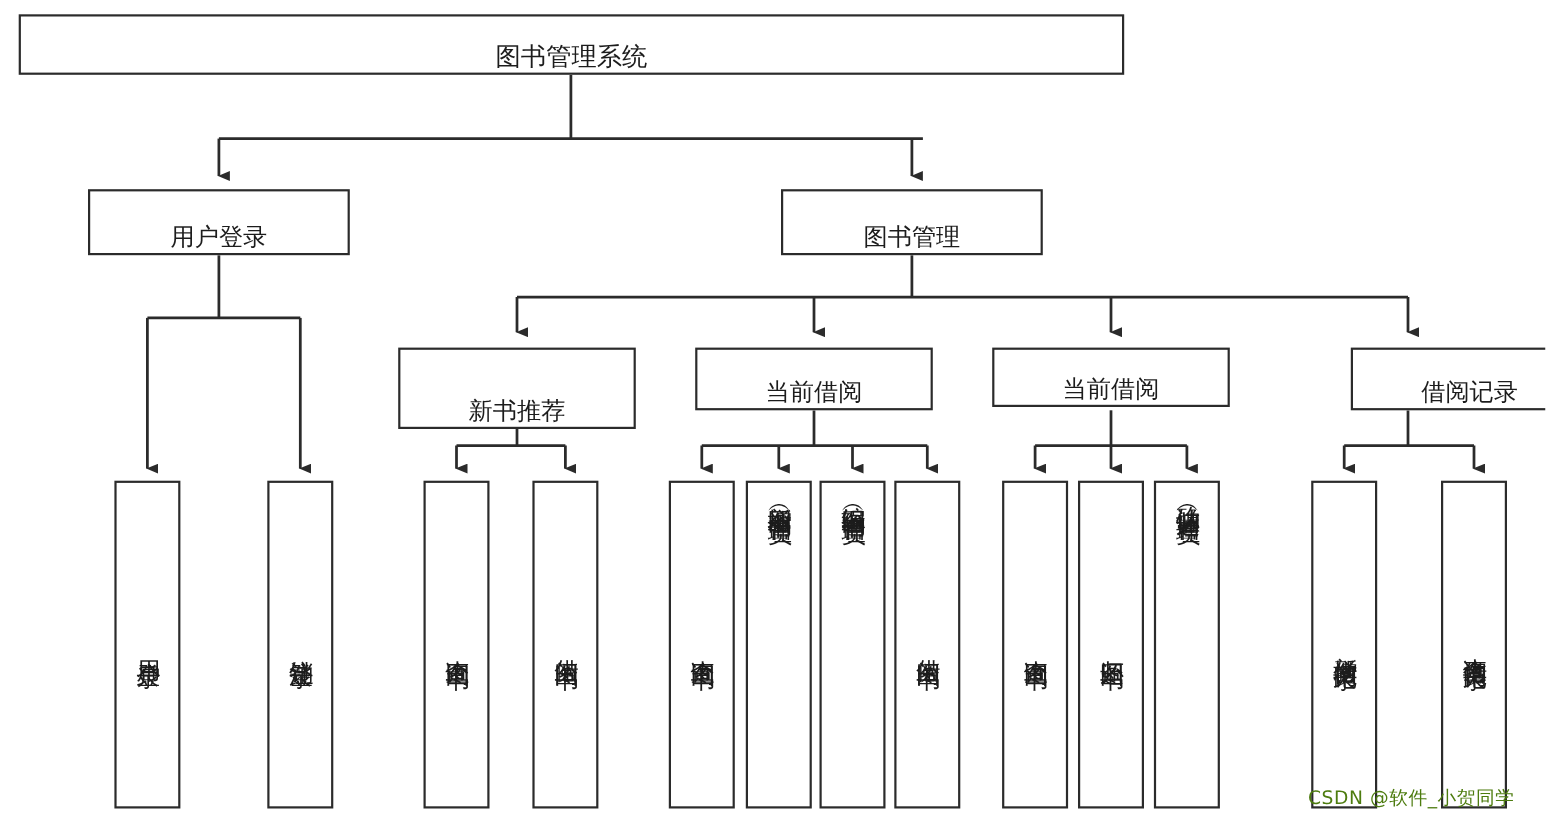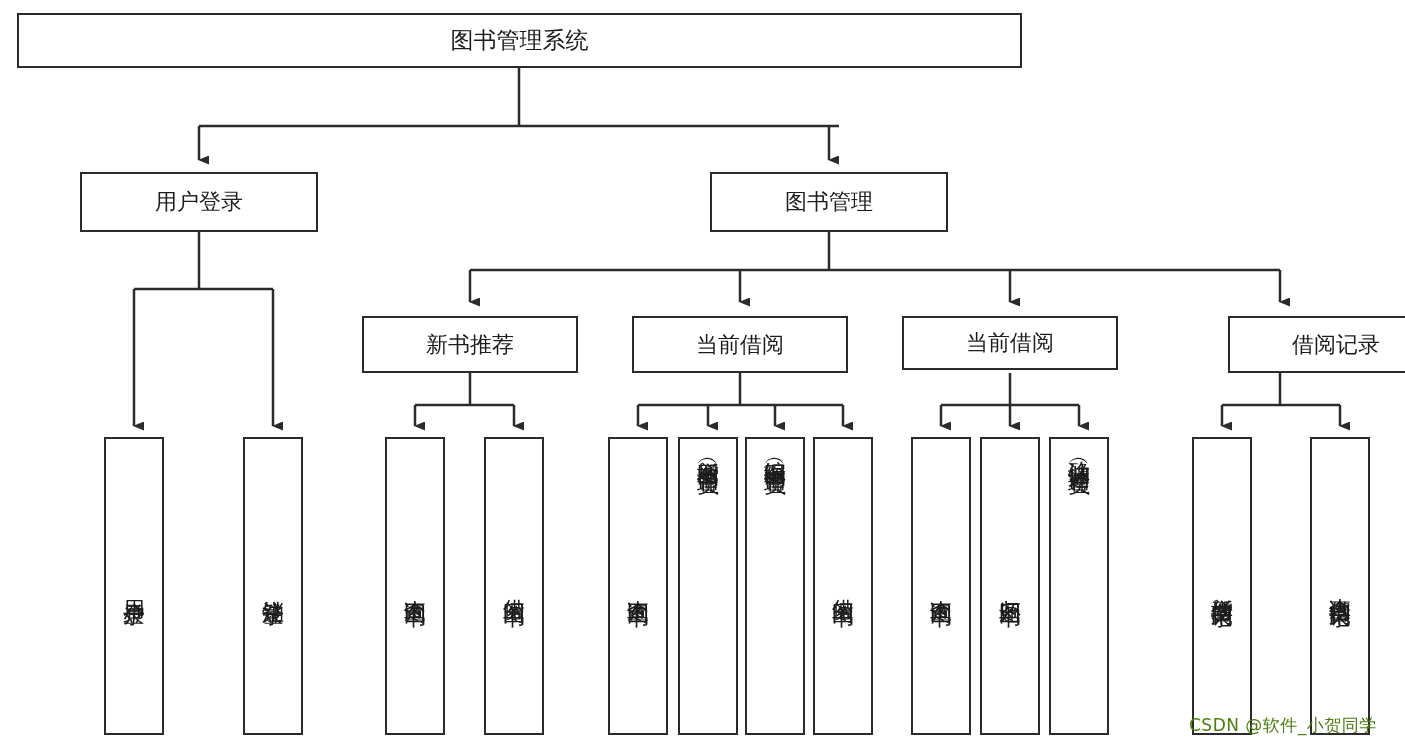--- a/index.html
+++ b/index.html
@@ -23,21 +23,21 @@
     top: 0;
     width: 1405px;
     height: 747px;
   }
   .node {
     position: absolute;
     box-sizing: border-box;
     border: 2px solid #2b2b2b;
     background: #ffffff;
     display: flex;
-    align-items: center;
+    align-items: flex-end;
     justify-content: center;
     color: #1c1c1c;
   }
   .node-label {
     display: block;
     text-align: center;
     line-height: 1.18;
     color: #1c1c1c;
   }
   .level-root .node-label {
@@ -136,21 +136,21 @@
     <span class="node-label">图书管理系统</span>
   </div>
 
   <div class="node level-2" style="left:80px; top:172px; width:238px; height:60px;">
     <span class="node-label">用户登录</span>
   </div>
   <div class="node level-2" style="left:710px; top:172px; width:238px; height:60px;">
     <span class="node-label">图书管理</span>
   </div>
 
-  <div class="node level-3" style="left:362px; top:316px; width:216px; height:57px;">
+  <div class="node level-3" style="left:362px; top:316px; width:216px; height:74px;">
     <span class="node-label">新书推荐</span>
   </div>
   <div class="node level-3" style="left:632px; top:316px; width:216px; height:57px;">
     <span class="node-label">当前借阅</span>
   </div>
   <div class="node level-3" style="left:902px; top:316px; width:216px; height:54px;">
     <span class="node-label">当前借阅</span>
   </div>
   <div class="node level-3" style="left:1228px; top:316px; width:216px; height:57px;">
     <span class="node-label">借阅记录</span>

